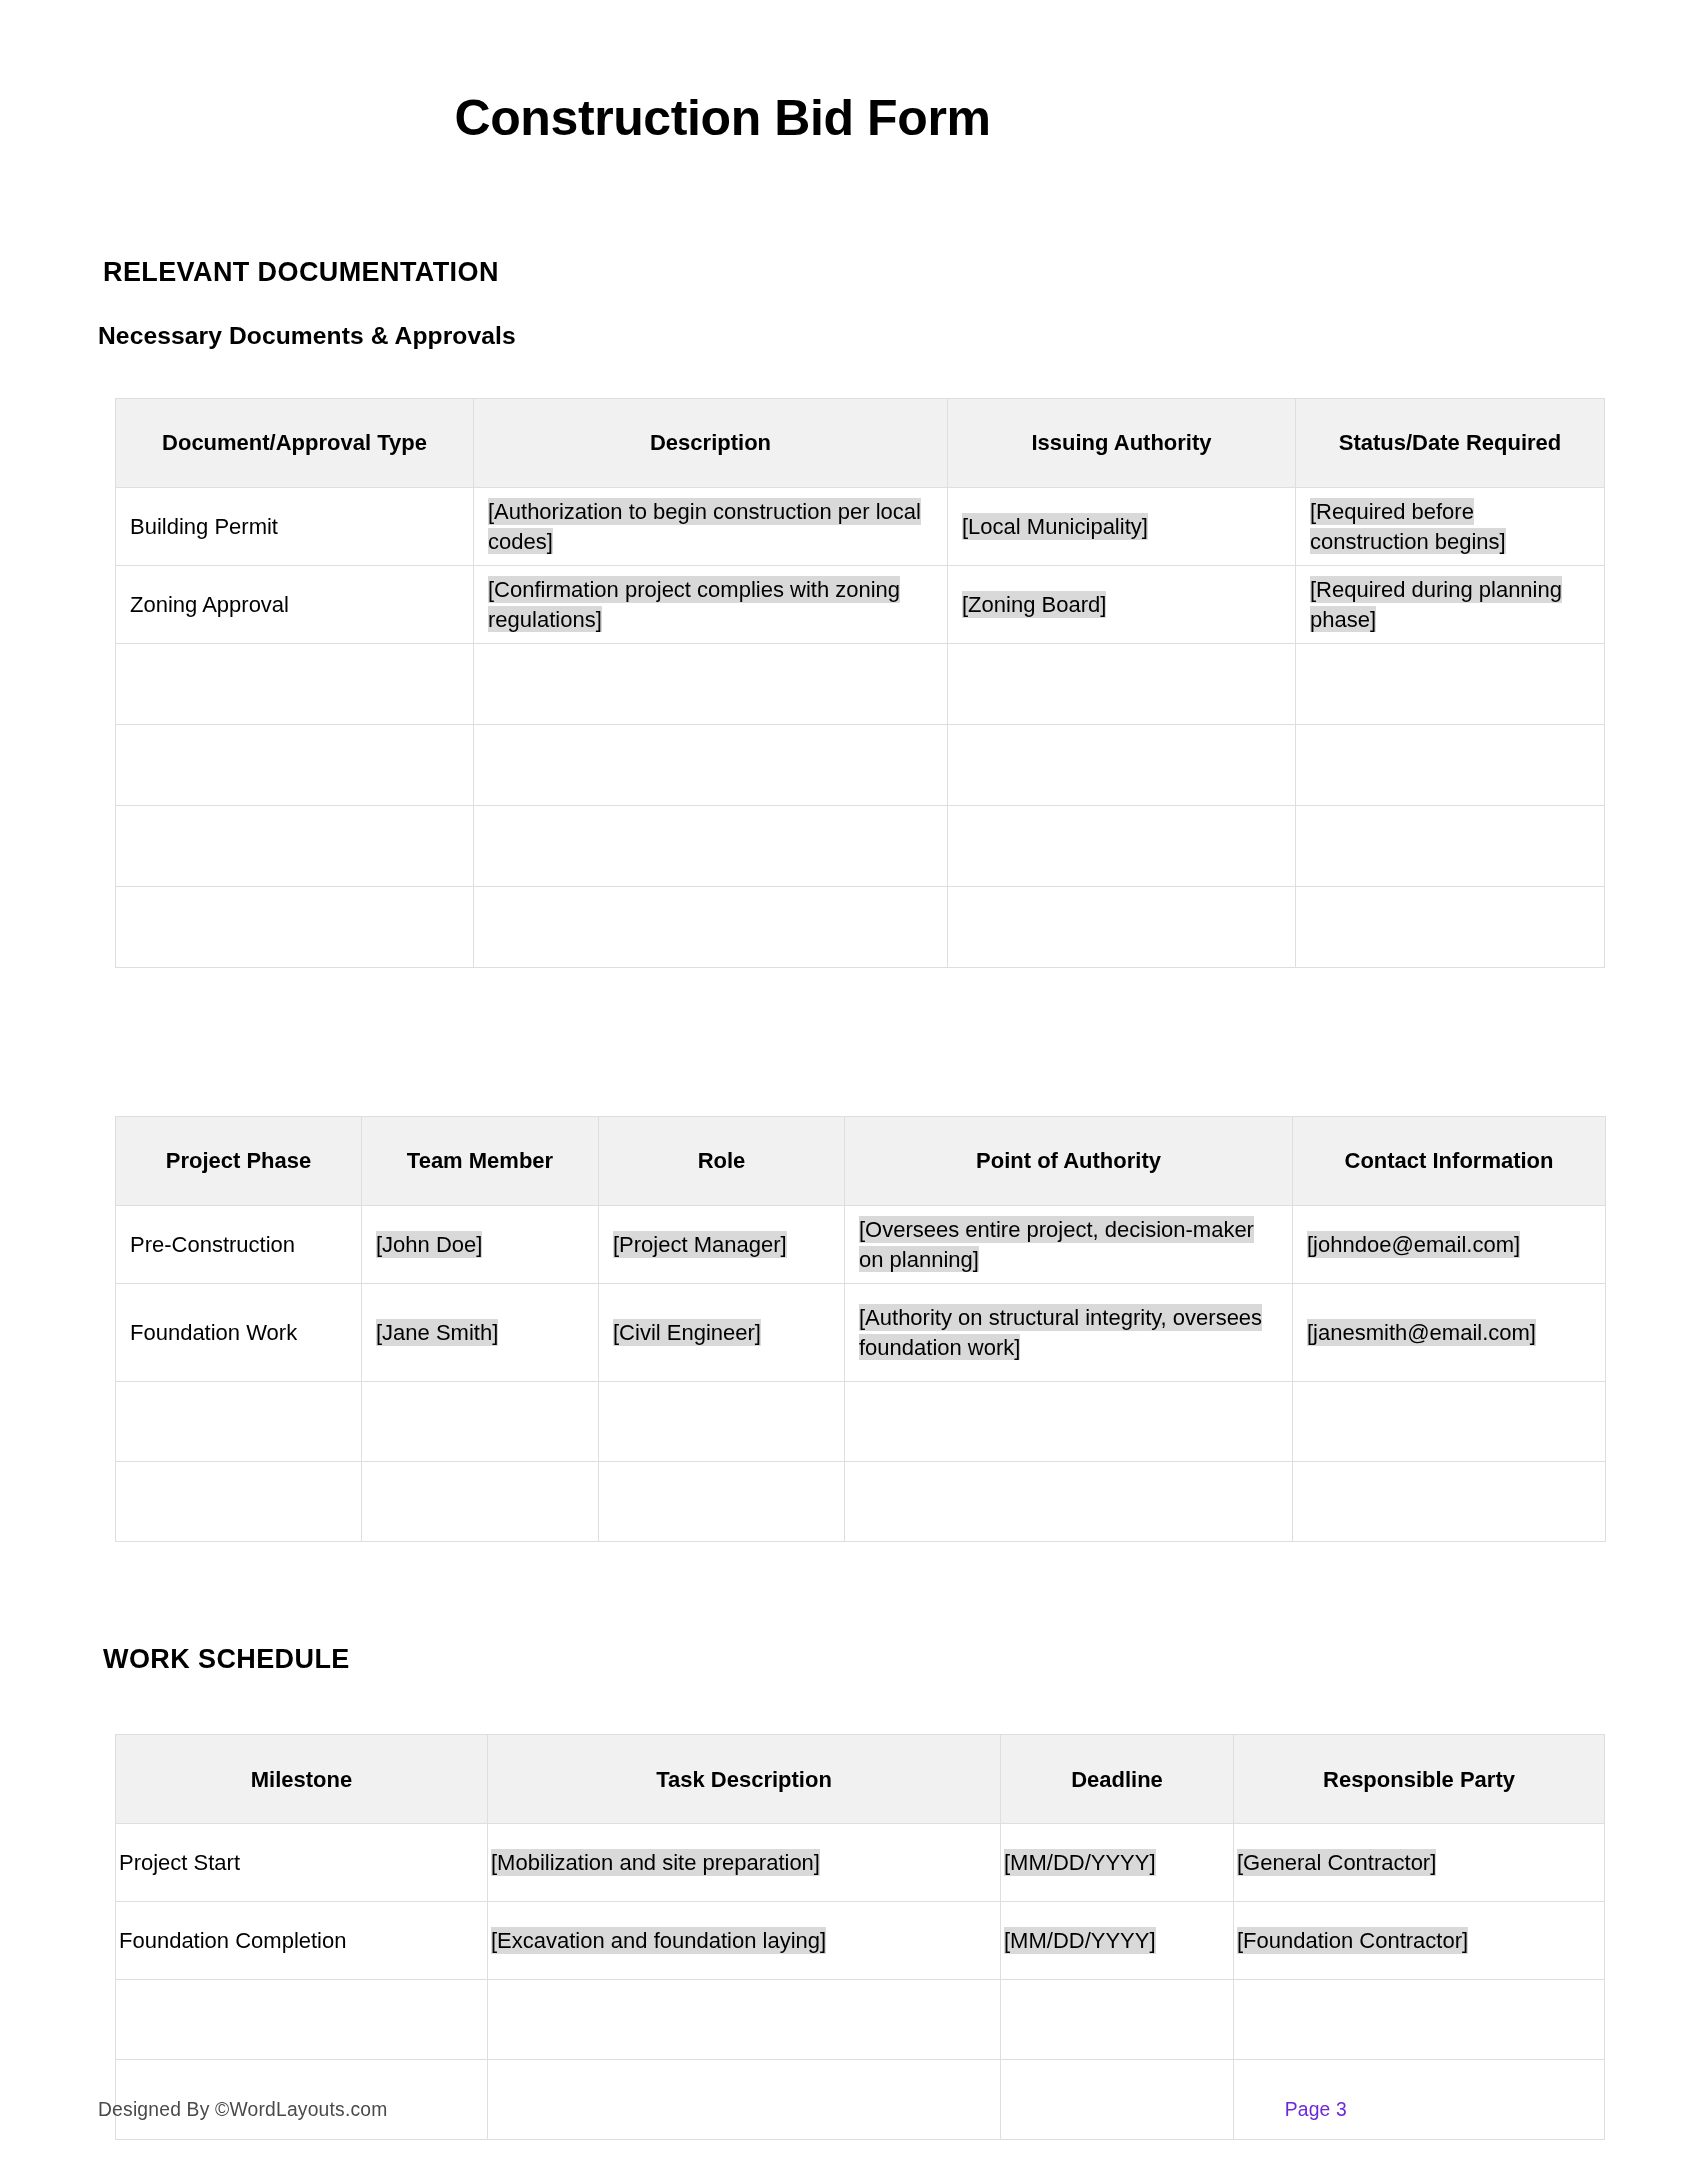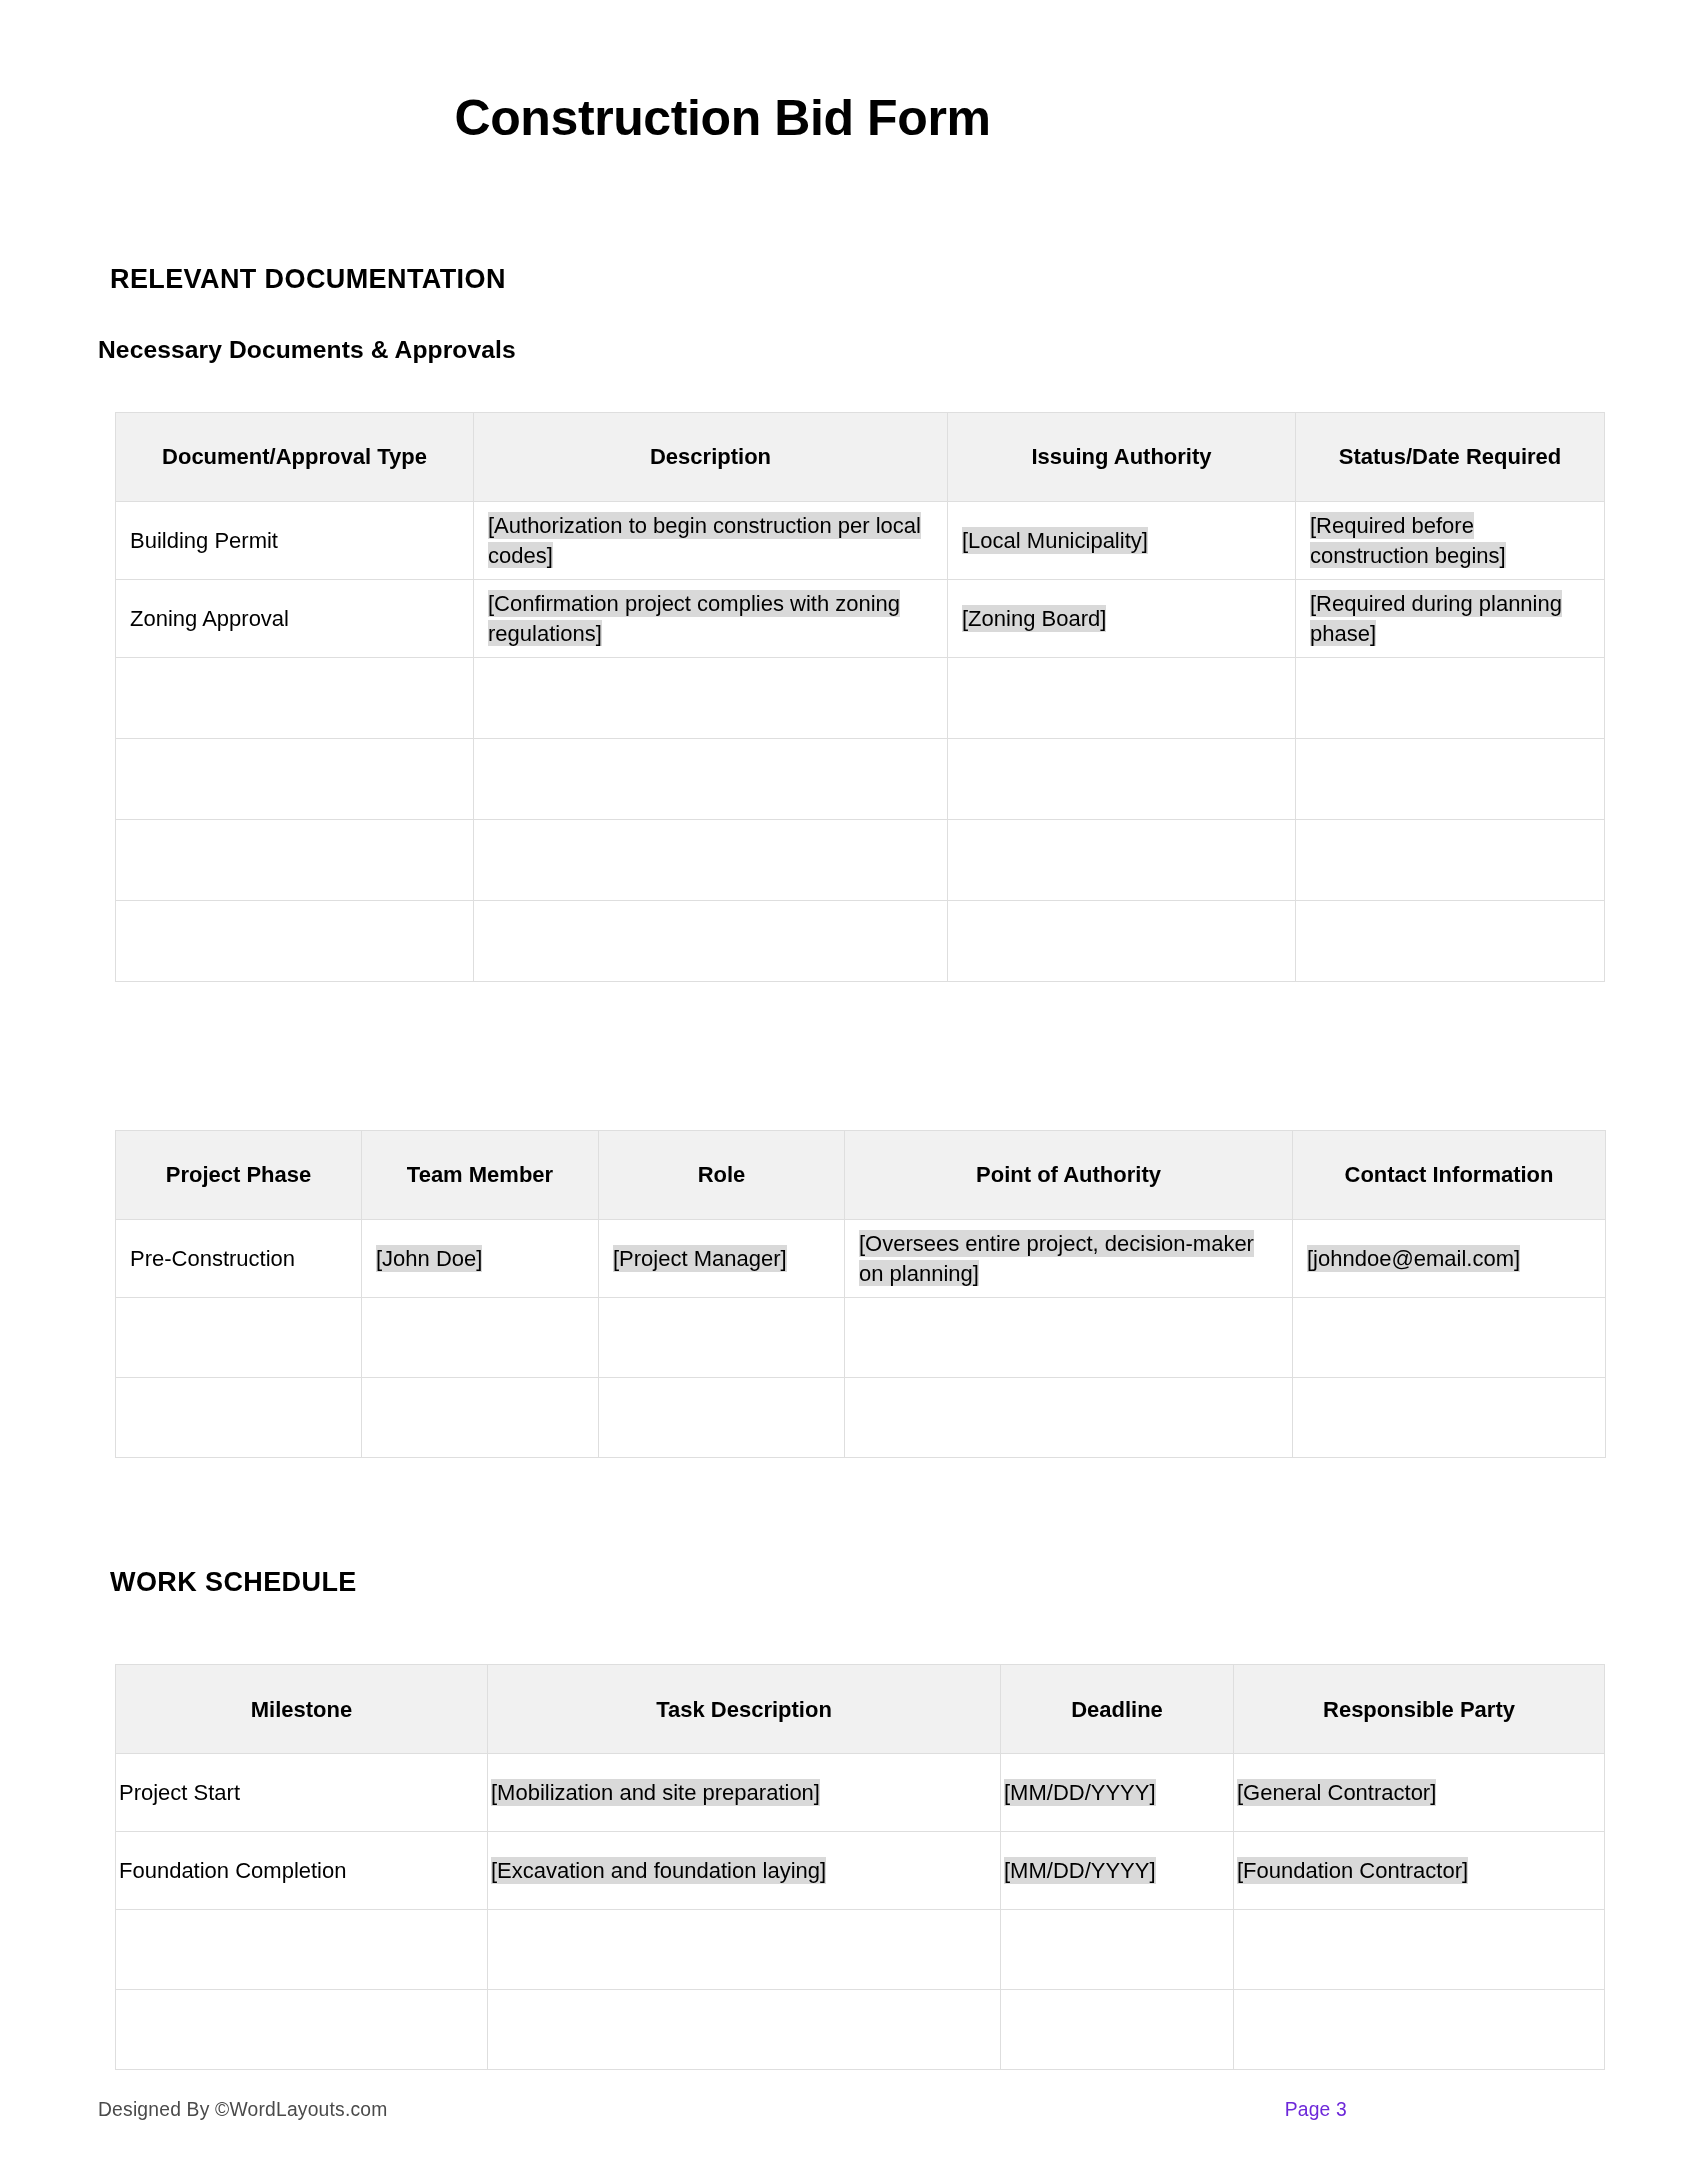--- a/index.html
+++ b/index.html
@@ -29,21 +29,21 @@
     letter-spacing: -0.4px;
     margin: 0;
     padding-top: 91px;
     line-height: 1.1;
     font-family: "Liberation Sans", sans-serif;
   }
   .section-heading {
     font-size: 27px;
     font-weight: bold;
     letter-spacing: 0.4px;
-    margin: 12px;
+    margin: 5px;
     line-height: 1.2;
   }
   .sub-heading {
     font-size: 24.6px;
     font-weight: bold;
     letter-spacing: 0.1px;
     margin: 0;
     line-height: 1.2;
   }
   .spacer-relevant { height: 105px; }
@@ -221,20 +221,27 @@
       </tr>
     </thead>
     <tbody>
       <tr class="row-data">
         <td>Pre-Construction</td>
         <td><span class="hl">[John Doe]</span></td>
         <td><span class="hl">[Project Manager]</span></td>
         <td><span class="hl">[Oversees entire project, decision-maker on planning]</span></td>
         <td><span class="hl">[johndoe@email.com]</span></td>
       </tr>
+      <tr class="row-data-tall">
+        <td>Foundation Work</td>
+        <td><span class="hl">[Jane Smith]</span></td>
+        <td><span class="hl">[Civil Engineer]</span></td>
+        <td><span class="hl">[Authority on structural integrity, oversees foundation work]</span></td>
+        <td><span class="hl">[janesmith@email.com]</span></td>
+      </tr>
       <tr class="row-empty-t2">
           <td></td>
           <td></td>
           <td></td>
           <td></td>
           <td></td>
         </tr>
       <tr class="row-empty-t2">
           <td></td>
           <td></td>

